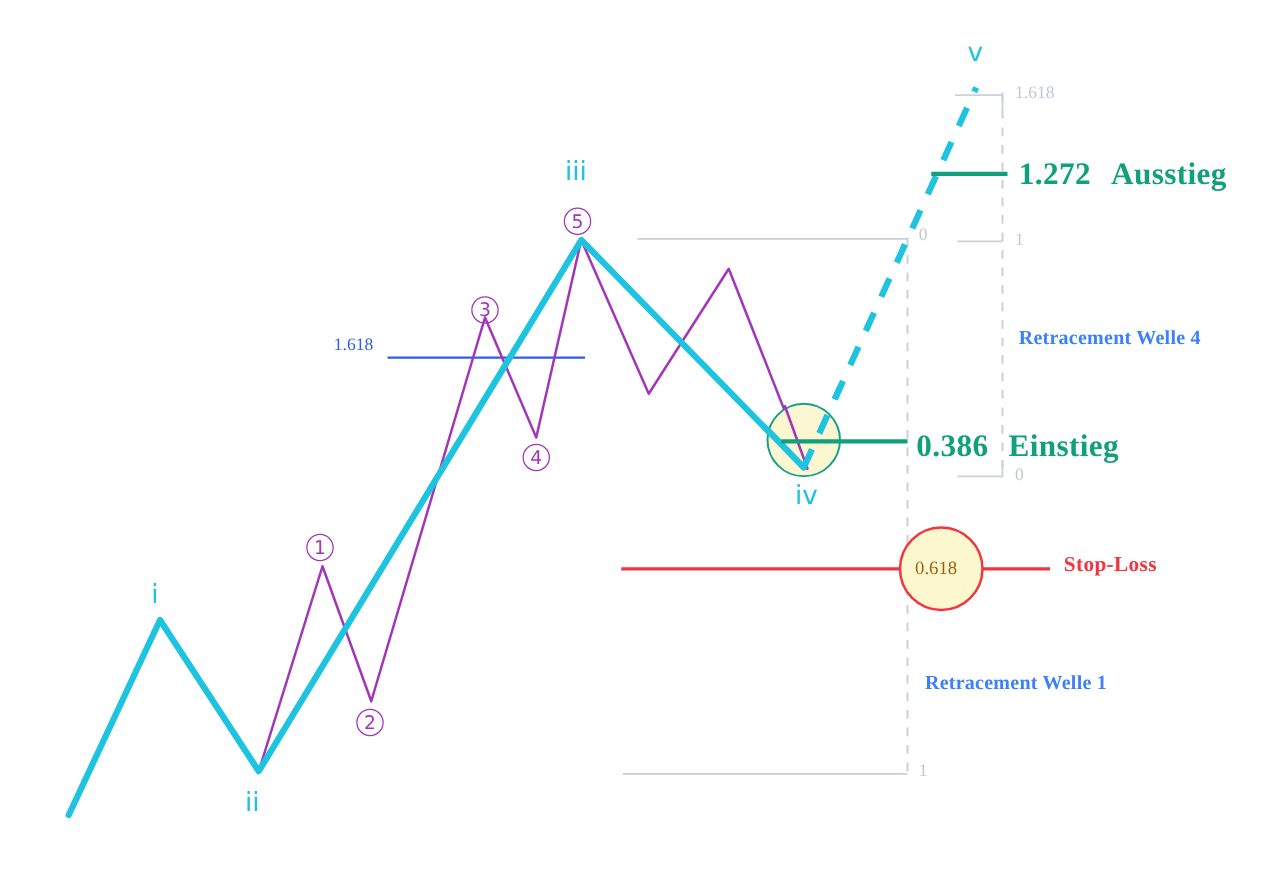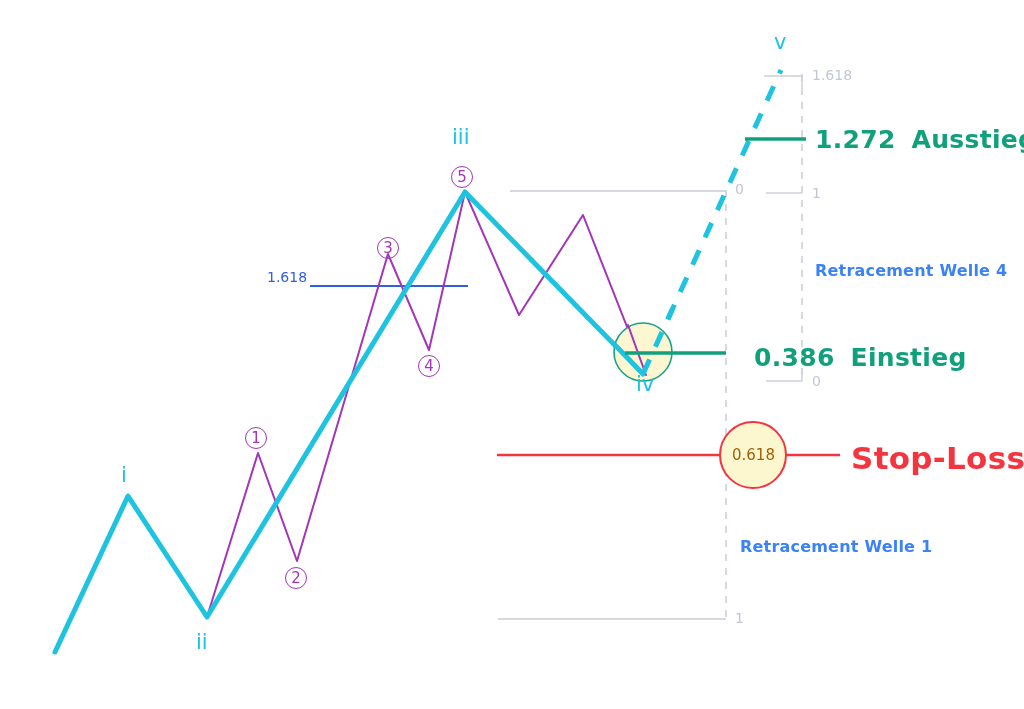--- a/index.html
+++ b/index.html
@@ -22,20 +22,21 @@
     left: 0;
     top: 0;
     width: 1024px;
     height: 709px;
   }
   .lbl {
     position: absolute;
     white-space: nowrap;
     line-height: 1;
     user-select: none;
+    font-family: Liberation Serif, serif;
   }
   
   .wave-roman {
     color: #1ec3e0;
     font-size: 21px;
     font-weight: 400;
     font-family: "DejaVu Sans", "Liberation Sans", sans-serif;
   }
   
   .wave-num {
@@ -74,21 +75,21 @@
   .teal-callout {
     color: #11a07c;
     font-size: 25px;
     font-weight: bold;
     letter-spacing: 0.3px;
   }
   .teal-callout .ratio { margin-right: 16px; margin-top: 16px; }
   
   .red-callout {
     color: #f2353f;
-    font-size: 31px;
+    font-size: 17px;
     font-weight: bold;
     letter-spacing: 0.3px;
   }
   
   .bubble-ratio {
     color: #a16207;
     font-size: 15px;
     font-weight: 400;
   }
 </style>
@@ -126,21 +127,21 @@
     <line x1="745" y1="139" x2="806" y2="139" stroke="#11a07c" stroke-width="3.4"></line>
     <line x1="625" y1="353" x2="726" y2="353" stroke="#11a07c" stroke-width="3.4"></line>
 
     <line x1="497" y1="455" x2="840" y2="455" stroke="#f2353f" stroke-width="2.6"></line>
     <circle cx="753" cy="455" r="33" fill="#fcf7cf" stroke="#f2353f" stroke-width="2"></circle>
   </svg>
 
   <div class="lbl wave-roman" style="left:121px; top:465px;">i</div>
   <div class="lbl wave-roman" style="left:196px; top:632px;text-align:right;">ii</div>
   <div class="lbl wave-roman" style="left:452px; top:127px;">iii</div>
-  <div class="lbl wave-roman" style="left:636px; top:374px;">iv</div>
+  <div class="lbl wave-roman" style="left:636px; top:386px;">iv</div>
   <div class="lbl wave-roman" style="left:774px; top:32px;">v</div>
 
   <div class="lbl wave-num" style="left:245px; top:427px;">1</div>
   <div class="lbl wave-num" style="left:285px; top:567px;">2</div>
   <div class="lbl wave-num" style="left:377px; top:237px;">3</div>
   <div class="lbl wave-num" style="left:418px; top:355px;">4</div>
   <div class="lbl wave-num" style="left:451px; top:166px;">5</div>
 
   <div class="lbl blue-tick" style="left:267px; top:270px;">1.618</div>
 
@@ -151,21 +152,21 @@
   <div class="lbl ghost-tick" style="left:812px; top:186px;">1</div>
   <div class="lbl ghost-tick" style="left:812px; top:374px;">0</div>
 
   <div class="lbl ghost-tick" style="left:735px; top:182px;">0</div>
   <div class="lbl ghost-tick" style="left:735px; top:611px;">1</div>
 
   <div class="lbl teal-callout" style="left:815px; top:127px;">
     <span class="ratio">1.272</span><span>Ausstieg</span>
   </div>
 
-  <div class="lbl teal-callout" style="left:754px; top:345px;">
+  <div class="lbl teal-callout" style="left:733px; top:345px;">
     <span class="ratio">0.386</span><span>Einstieg</span>
   </div>
 
   <div class="lbl red-callout" style="left:851px; top:443px;">Stop-Loss</div>
 
   <div class="lbl bubble-ratio" style="left:732px; top:448px;">0.618</div>
 
 </div>
 
 </body></html>

